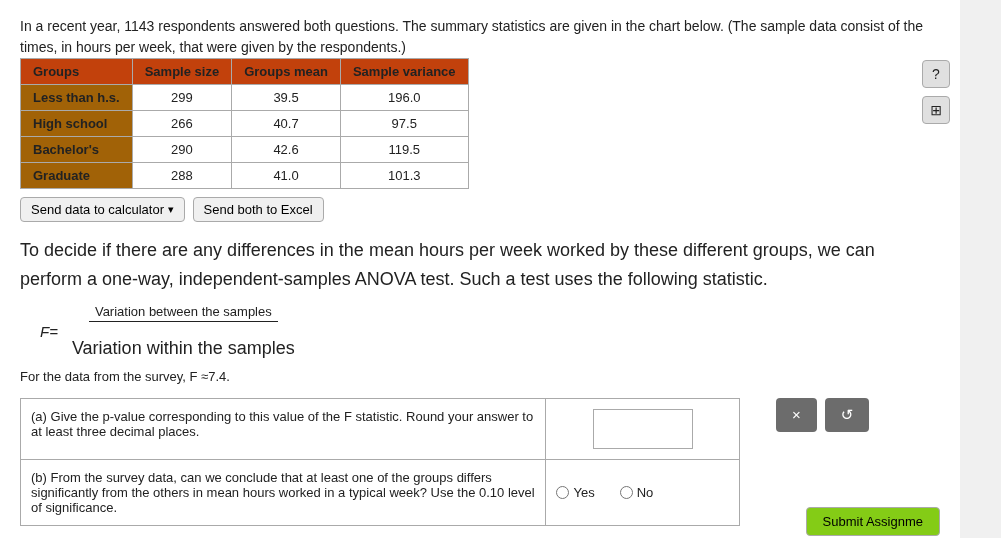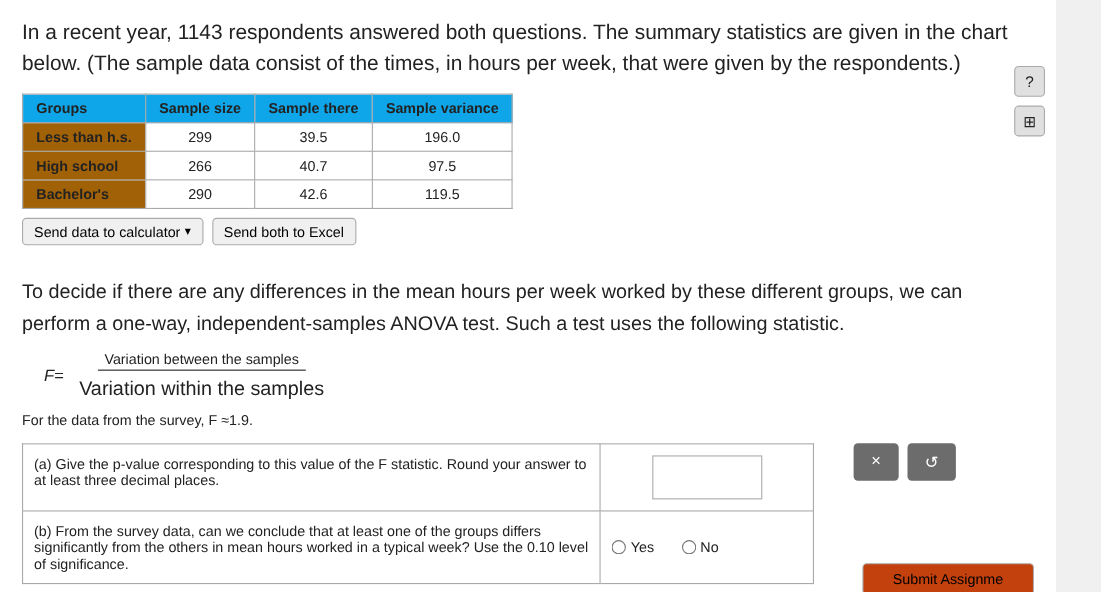--- a/index.html
+++ b/index.html
@@ -15,50 +15,50 @@
     }
     .main-container {
       background: #fff;
       margin: 0;
       padding: 16px 20px 20px 20px;
       width: 960px;
       min-height: 530px;
       position: relative;
     }
     .intro-text {
-      font-size: 19px;
+      font-size: 14px;
       line-height: 1.5;
-      margin-bottom: 12px;
+      margin-bottom: 0;
     }
     .data-table {
       border-collapse: collapse;
       margin-bottom: 8px;
       font-size: 13px;
     }
     .data-table th, .data-table td {
       border: 1px solid #aaa;
       padding: 5px 12px;
       text-align: center;
     }
     .data-table th {
-      background: #0ea5e9;
+      background: #c2410c;
       font-weight: bold;
     }
     .data-table td:first-child {
       font-weight: bold;
       text-align: left;
       background: #a16207;
     }
     .data-table th:first-child {
       text-align: left;
     }
     .table-buttons {
       display: flex;
       gap: 8px;
-      margin-bottom: 28px;
+      margin-bottom: 14px;
       align-items: center;
     }
     .btn-send {
       background: #f0f0f0;
       border: 1px solid #aaa;
       border-radius: 4px;
       padding: 4px 10px;
       cursor: pointer;
       font-size: 13px;
       display: flex;
@@ -81,21 +81,21 @@
       font-size: 14px;
     }
     .formula-f {
       font-style: italic;
       font-size: 15px;
     }
     .fraction {
       display: inline-flex;
       flex-direction: column;
       align-items: center;
-      gap: 4px;
+      gap: 14px;
     }
     .fraction-num {
       border-bottom: 1px solid #222;
       padding: 0 6px 2px 6px;
       font-size: 13px;
     }
     .fraction-den {
       padding: 2px 6px 0 6px;
       font-size: 18px;
     }
@@ -166,24 +166,24 @@
     }
     .radio-option {
       display: flex;
       align-items: center;
       gap: 4px;
     }
     .submit-btn {
       position: absolute;
       bottom: 10px;
       right: 20px;
-      background: #c2410c;
-      border: 1px solid #aaa;
-      border-radius: 4px;
-      padding: 6px 27px;
+      background: #84cc16;
+      border: 1px solid #aaa;
+      border-radius: 4px;
+      padding: 6px 16px;
       font-size: 13px;
       cursor: pointer;
     }
     .side-buttons {
       position: absolute;
       right: 10px;
       top: 60px;
       display: flex;
       flex-direction: column;
       gap: 8px;
@@ -211,21 +211,21 @@
     <div class="side-btn">⊞</div>
   </div>
 
   <p class="intro-text">In a recent year, 1143 respondents answered both questions. The summary statistics are given in the chart below. (The sample data consist of the times, in hours per week, that were given by the respondents.)</p>
 
   <table class="data-table">
     <thead>
       <tr>
         <th>Groups</th>
         <th>Sample size</th>
-        <th>Sample there</th>
+        <th>Groups mean</th>
         <th>Sample variance</th>
       </tr>
     </thead>
     <tbody>
       <tr>
         <td>Less than h.s.</td>
         <td>299</td>
         <td>39.5</td>
         <td>196.0</td>
       </tr>
@@ -233,20 +233,26 @@
         <td>High school</td>
         <td>266</td>
         <td>40.7</td>
         <td>97.5</td>
       </tr>
       <tr>
         <td>Bachelor's</td>
         <td>290</td>
         <td>42.6</td>
         <td>119.5</td>
+      </tr>
+      <tr>
+        <td>Graduate</td>
+        <td>288</td>
+        <td>41.0</td>
+        <td>101.3</td>
       </tr>
     </tbody>
   </table>
 
   <div class="table-buttons">
     <button class="btn-send">
       <span>Send data to calculator</span>
       <span class="dropdown-arrow">▾</span>
     </button>
     <button class="btn-send">
@@ -257,21 +263,21 @@
   <p class="text-block">To decide if there are any differences in the mean hours per week worked by these different groups, we can perform a one-way, independent-samples ANOVA test. Such a test uses the following statistic.</p>
 
   <div class="formula-block">
     <span class="formula-f">F=</span>
     <div class="fraction">
       <div class="fraction-num">Variation between the samples</div>
       <div class="fraction-den">Variation within the samples</div>
     </div>
   </div>
 
-  <p class="f-value-text">For the data from the survey, F ≈1.9.</p>
+  <p class="f-value-text">For the data from the survey, F ≈7.4.</p>
 
   <div class="row-qa">
     <table class="questions-table">
       <tbody>
         <tr>
           <td>
             <span>(a)</span>
             <span> </span><span>Give the p-value corresponding to this value of the F statistic. Round your answer to at least three decimal places.</span>
           </td>
           <td>

